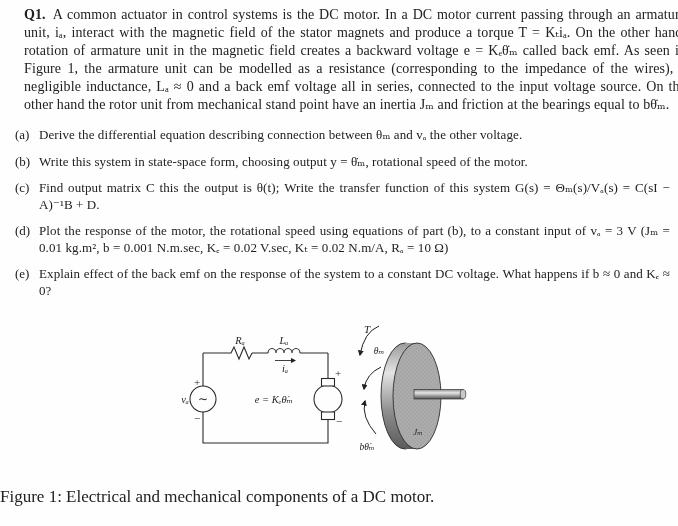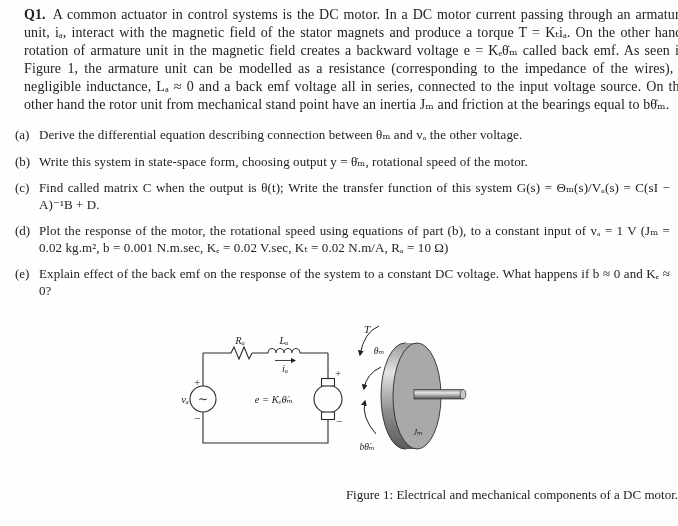--- a/index.html
+++ b/index.html
@@ -17,21 +17,21 @@
     letter-spacing:0.1px;
   }
   .qnum{font-weight:bold;margin-right:7px;}
   .parts{position:absolute;left:8px;top:127px;width:662px;}
   .part{display:flex;margin-bottom:10px;font-size:13px;line-height:16.5px;}
   .part-label{flex:0 0 24px;padding-left:7px;}
   .part-text{flex:1;text-align:justify;letter-spacing:0.1px;}
   .figure-svg{position:absolute;left:150px;top:313px;width:400px;height:160px;}
   .caption{
     position:absolute;left:0;top:487px;width:678px;
-    text-align:right;font-size:13px;color:#212121;
+    text-align:left;font-size:17px;color:#212121;
   }
   svg text{font-family:"Liberation Serif","DejaVu Serif",serif;fill:#222;}
   svg .math{font-style:italic;}
   svg .sign{font-size:11px;font-style:normal;}
 </style>
 </head>
 <body>
 
 <div class="page">
 
@@ -43,25 +43,25 @@
     <div class="part">
       <span class="part-label">(a)</span>
       <span class="part-text">Derive the differential equation describing connection between θₘ and vₐ the other voltage.</span>
     </div>
     <div class="part">
       <span class="part-label">(b)</span>
       <span class="part-text">Write this system in state-space form, choosing output y = θ̇ₘ, rotational speed of the motor.</span>
     </div>
     <div class="part">
       <span class="part-label">(c)</span>
-      <span class="part-text">Find called matrix C when the output is θ(t); Write the transfer function of this system G(s) = Θₘ(s)/Vₐ(s) = C(sI − A)⁻¹B + D.</span>
+      <span class="part-text">Find output matrix C this the output is θ(t); Write the transfer function of this system G(s) = Θₘ(s)/Vₐ(s) = C(sI − A)⁻¹B + D.</span>
     </div>
     <div class="part">
       <span class="part-label">(d)</span>
-      <span class="part-text">Plot the response of the motor, the rotational speed using equations of part (b), to a constant input of vₐ = 1 V   (Jₘ = 0.02 kg.m², b = 0.001 N.m.sec, Kₑ = 0.02 V.sec, Kₜ = 0.02 N.m/A, Rₐ = 10 Ω)</span>
+      <span class="part-text">Plot the response of the motor, the rotational speed using equations of part (b), to a constant input of vₐ = 3 V   (Jₘ = 0.01 kg.m², b = 0.001 N.m.sec, Kₑ = 0.02 V.sec, Kₜ = 0.02 N.m/A, Rₐ = 10 Ω)</span>
     </div>
     <div class="part">
       <span class="part-label">(e)</span>
       <span class="part-text">Explain effect of the back emf on the response of the system to a constant DC voltage. What happens if b ≈ 0 and Kₑ ≈ 0?</span>
     </div>
   </div>
 
   <svg class="figure-svg" viewBox="0 0 400 160">
     <defs>
       <marker id="ah" viewBox="0 0 9 9" refX="7" refY="4.5" markerWidth="6" markerHeight="6" orient="auto">

